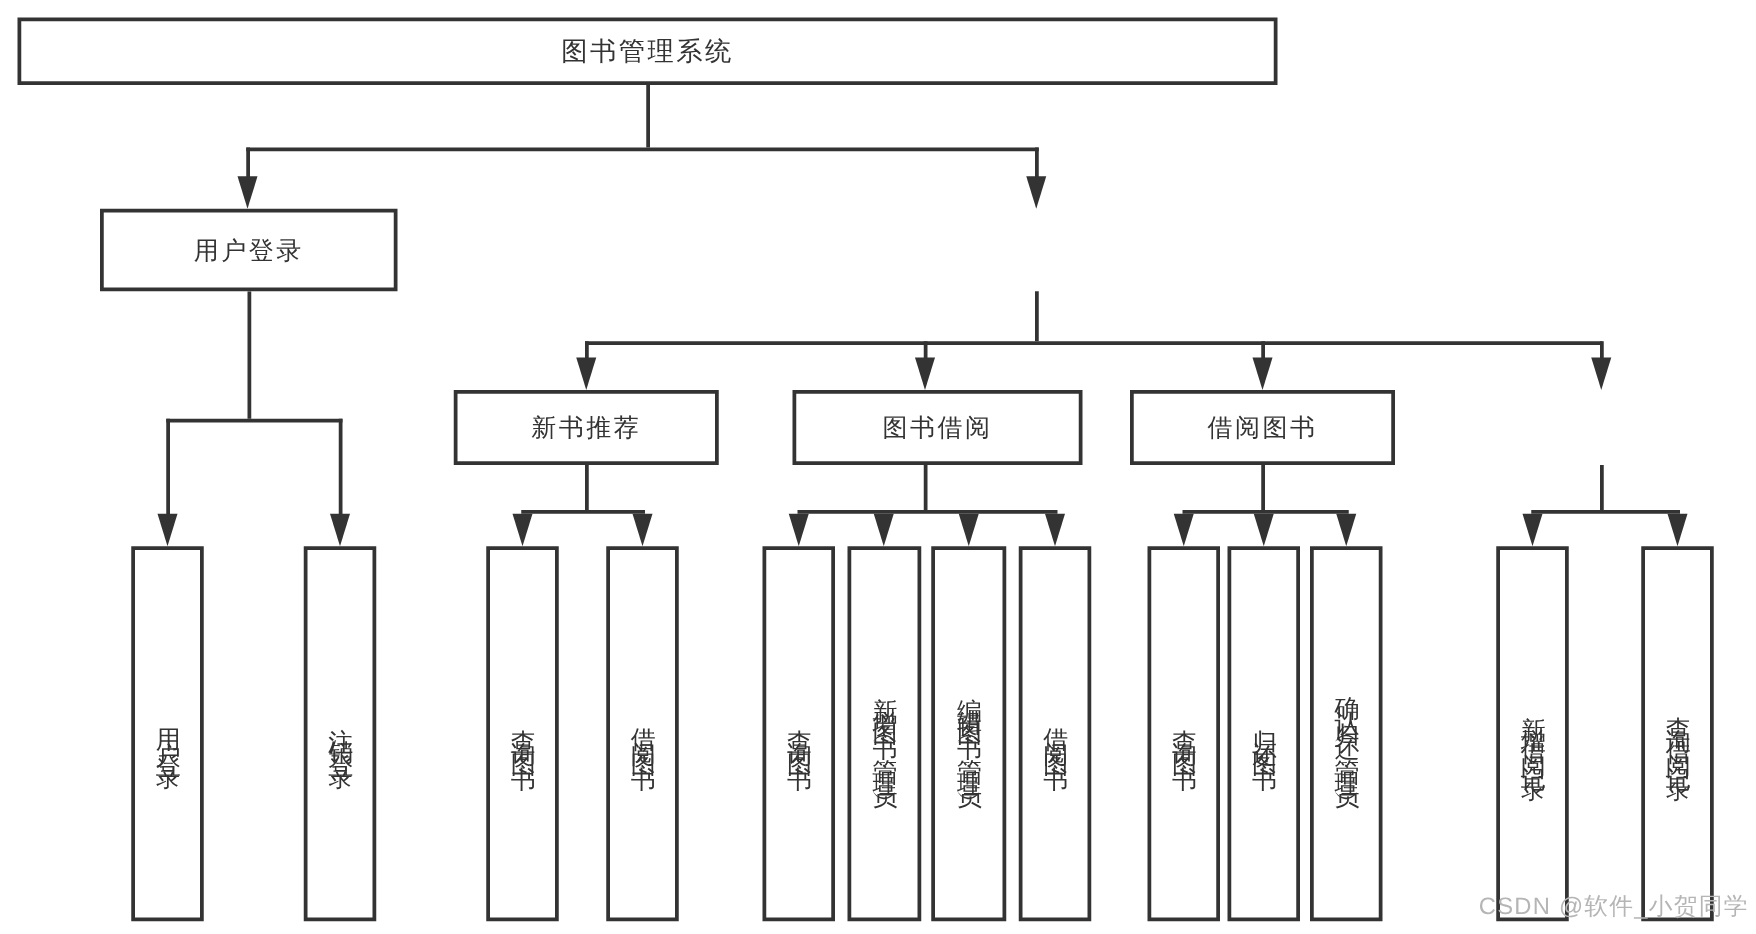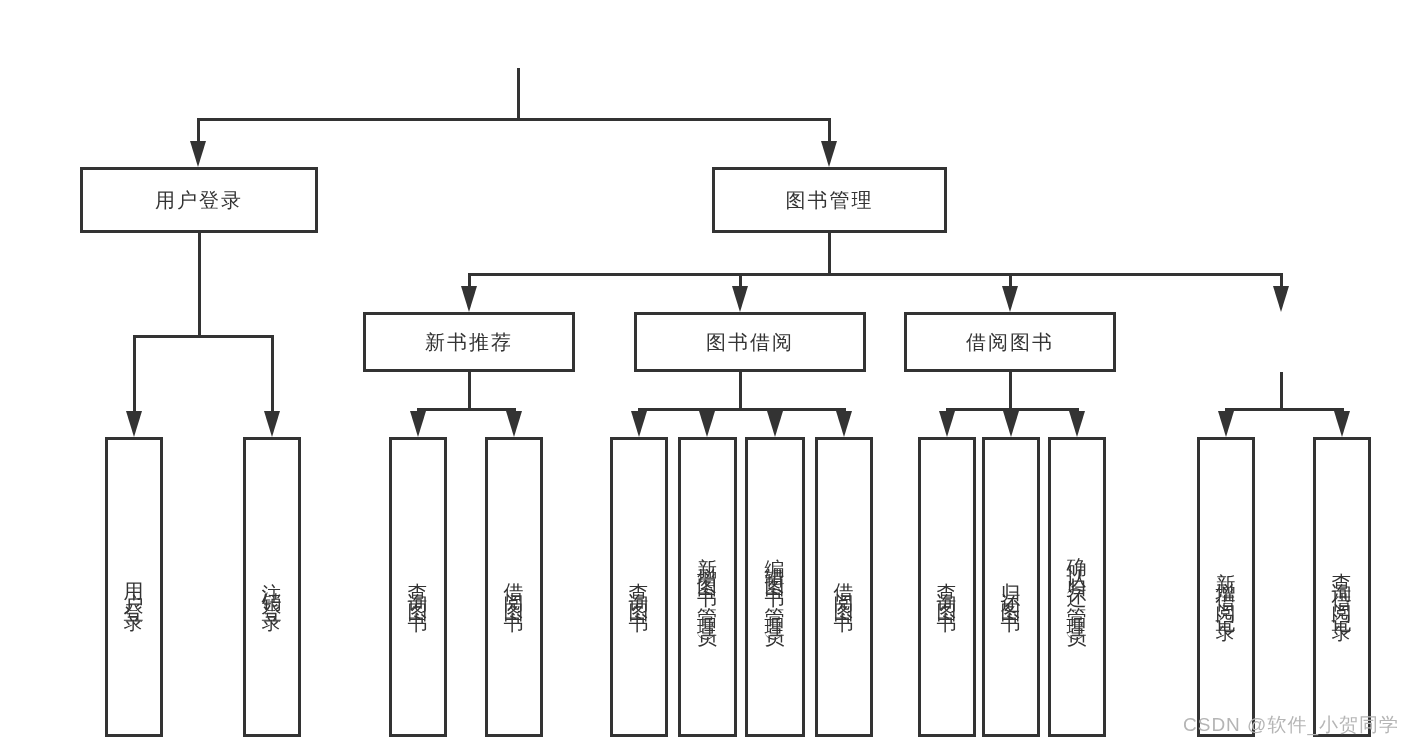--- a/index.html
+++ b/index.html
@@ -27,30 +27,30 @@
   .watermark{
     position:absolute;left:1183px;top:712px;z-index:5;
     font-size:19px;letter-spacing:1px;color:#b5b5b5;white-space:nowrap;
   }
 </style>
 </head>
 <body>
 
 <div id="stage">
 
+  <div class="box root" style="left:14px;top:14px;width:1008px;height:54px;">图书管理系统</div>
 
   <div class="vline" style="left:517px;top:68px;height:50px;"></div>
   <div class="hline" style="left:197px;top:118px;width:634px;"></div>
   <div class="vline" style="left:197px;top:118px;height:25px;"></div>
   <div class="arrow" style="left:190px;top:141px;"></div>
   <div class="vline" style="left:828px;top:118px;height:25px;"></div>
   <div class="arrow" style="left:821px;top:141px;"></div>
 
   <div class="box" style="left:80px;top:167px;width:238px;height:66px;">用户登录</div>
-  <div class="box" style="left:712px;top:167px;width:235px;height:66px;">图书管理</div>
 
   <div class="vline" style="left:198px;top:233px;height:102px;"></div>
   <div class="hline" style="left:133px;top:335px;width:141px;"></div>
   <div class="vline" style="left:133px;top:335px;height:78px;"></div>
   <div class="arrow" style="left:126px;top:411px;"></div>
   <div class="vline" style="left:271px;top:335px;height:78px;"></div>
   <div class="arrow" style="left:264px;top:411px;"></div>
 
   <div class="vline" style="left:828px;top:233px;height:40px;"></div>
   <div class="hline" style="left:468px;top:273px;width:814px;"></div>

